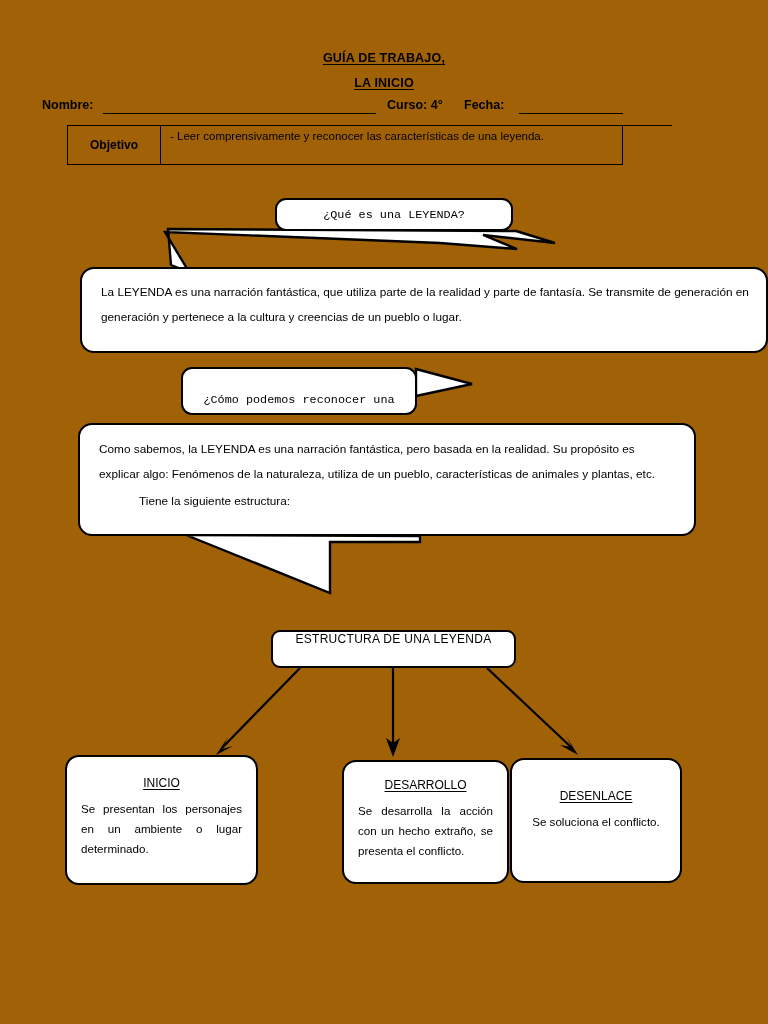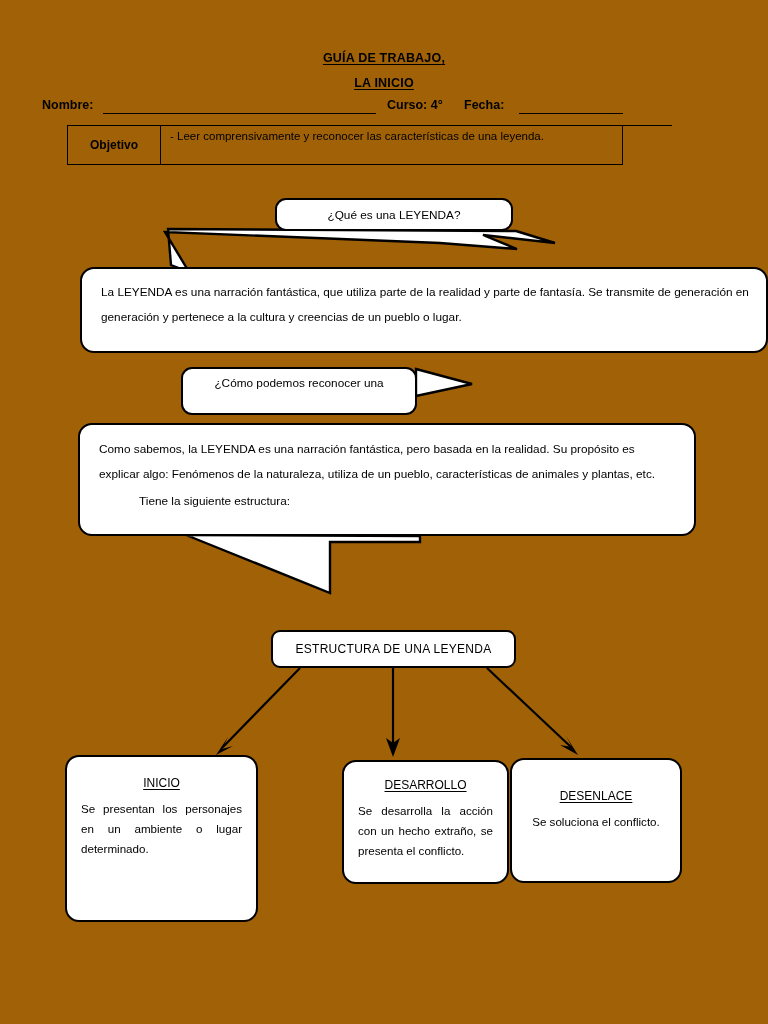--- a/index.html
+++ b/index.html
@@ -91,31 +91,32 @@
   }
   .qbubble {
     border-width: 2.2px;
     border-radius: 11px;
   }
   .qbubble .bubble-text {
     font-size: 11.8px;
     text-align: center;
     line-height: 19px;
     padding-top: 6px;
+    font-family: Liberation Mono, monospace;
   }
   .para {
     font-size: 11.8px;
     line-height: 25px;
     padding: 11px 16px 0 19px;
   }
 
   
   #structure-box {
     display: flex;
-    align-items: center;
+    align-items: flex-start;
     justify-content: center;
     font-size: 12px;
     letter-spacing: .3px;
     border-radius: 9px;
     border-width: 2.2px;
   }
   .leaf-title {
     text-align: center;
     font-size: 12px;
     text-decoration: underline;
@@ -188,37 +189,37 @@
 
   <div class="rbox qbubble" id="q1" style="left:275px; top:198px; width:238px; height:33px;">
     <div class="bubble-text">¿Qué es una LEYENDA?</div>
   </div>
 
   <div class="rbox" id="a1" style="left:80px; top:267px; width:688px; height:86px;">
     <div class="para">La LEYENDA es una narración fantástica, que utiliza parte de la realidad y parte de fantasía. Se transmite de generación en generación y pertenece a la cultura y creencias de un pueblo o lugar.</div>
   </div>
 
   <div class="rbox qbubble" id="q2" style="left:181px; top:367px; width:236px; height:48px;">
-    <div class="bubble-text" style="padding-top:5px;">
+    <div class="bubble-text" style="padding-top:22px;">
       <div>¿Cómo podemos reconocer una</div>
     </div>
   </div>
 
   <div class="rbox" id="a2" style="left:78px; top:423px; width:618px; height:113px;">
     <div class="para" style="padding-top:12px;">
       <span>Como sabemos, la LEYENDA es una narración fantástica, pero basada en la realidad. Su propósito es explicar algo: Fenómenos de la naturaleza, utiliza de un pueblo, características de animales y plantas, etc.</span>
       <div style="padding-left:40px; padding-top:2px;">Tiene la siguiente estructura:</div>
     </div>
   </div>
 
   <div class="rbox" id="structure-box" style="left:271px; top:630px; width:245px; height:38px;">
     <span>ESTRUCTURA DE UNA LEYENDA</span>
   </div>
 
-  <div class="rbox" style="left:65px; top:755px; width:193px; height:167px;">
+  <div class="rbox" style="left:65px; top:755px; width:193px; height:130px;">
     <div class="leaf-inner">
       <div class="leaf-title">INICIO</div>
       <div class="leaf-body justify">Se presentan los personajes en un ambiente o lugar determinado.</div>
     </div>
   </div>
 
   <div class="rbox" style="left:310px; top:760px; width:167px; height:124px;margin-left:32px;">
     <div class="leaf-inner" style="padding-top:16px;">
       <div class="leaf-title">DESARROLLO</div>
       <div class="leaf-body justify">Se desarrolla la acción con un hecho extraño, se presenta el conflicto.</div>

